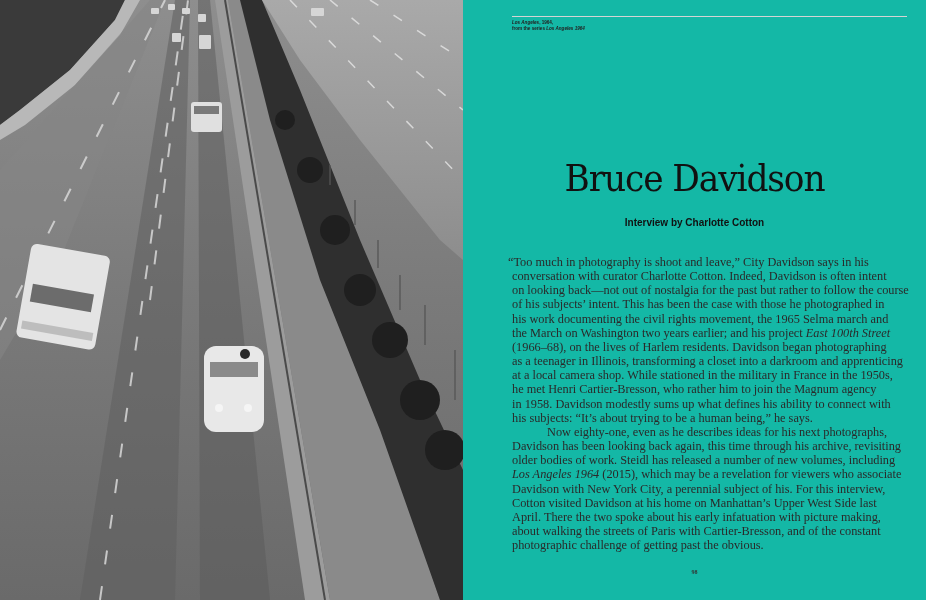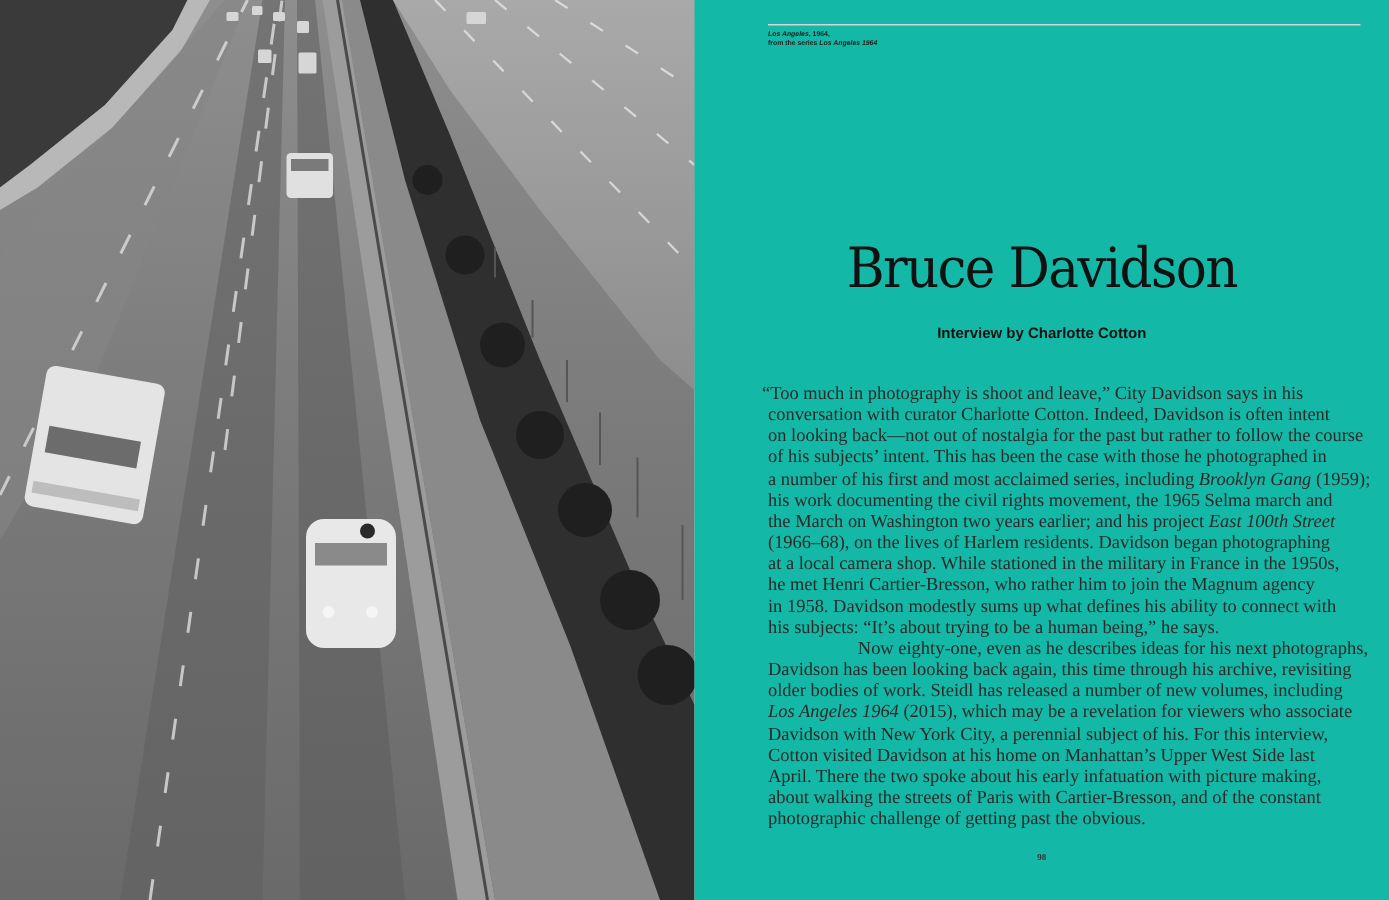--- a/index.html
+++ b/index.html
@@ -33,21 +33,21 @@
     }
     .byline {
       position: absolute; left: 0; width: 463px; top: 217px; text-align: center;
       font-family: "Liberation Sans", sans-serif; font-weight: bold; font-size: 10px; color: #111;
     }
     .body {
       position: absolute; left: 49px; top: 255px; width: 400px;
       font-family: "Liberation Serif", serif; font-size: 12.3px; line-height: 14.15px; color: #2a2a2a;
     }
     .body .line { white-space: nowrap; display: block; }
-    .body .line.indent { padding-left: 35px; text-align: right; }
+    .body .line.indent { padding-left: 35px; }
     .body .line.first { margin-left: -4px; }
     .body i { font-style: italic; }
     .folio {
       position: absolute; left: 0; width: 463px; top: 569px; text-align: center;
       font-family: "Liberation Serif", serif; font-size: 6px; font-weight: bold; color: #333;
     }
   </style>
 </head>
 <body>
 
@@ -147,24 +147,24 @@
   </div>
 
   <h1 class="title">Bruce Davidson</h1>
   <div class="byline">Interview by Charlotte Cotton</div>
 
   <div class="body" id="body">
       <span class="line first">“Too much in photography is shoot and leave,” City Davidson says in his</span>
       <span class="line">conversation with curator Charlotte Cotton. Indeed, Davidson is often intent</span>
       <span class="line">on looking back—not out of nostalgia for the past but rather to follow the course</span>
       <span class="line">of his subjects’ intent. This has been the case with those he photographed in</span>
-      <span class="line"><span>a number of his first and most acclaimed series, including </span><i>Brooklyn Gang</i><span> (1959);</span></span>
       <span class="line">his work documenting the civil rights movement, the 1965 Selma march and</span>
       <span class="line"><span>the March on Washington two years earlier; and his project </span><i>East 100th Street</i><span></span></span>
       <span class="line">(1966–68), on the lives of Harlem residents. Davidson began photographing</span>
+      <span class="line">as a teenager in Illinois, transforming a closet into a darkroom and apprenticing</span>
       <span class="line">at a local camera shop. While stationed in the military in France in the 1950s,</span>
       <span class="line">he met Henri Cartier-Bresson, who rather him to join the Magnum agency</span>
       <span class="line">in 1958. Davidson modestly sums up what defines his ability to connect with</span>
       <span class="line">his subjects: “It’s about trying to be a human being,” he says.</span>
       <span class="line indent">Now eighty-one, even as he describes ideas for his next photographs,</span>
       <span class="line">Davidson has been looking back again, this time through his archive, revisiting</span>
       <span class="line">older bodies of work. Steidl has released a number of new volumes, including</span>
       <span class="line"><span></span><i>Los Angeles 1964</i><span> (2015), which may be a revelation for viewers who associate</span></span>
       <span class="line">Davidson with New York City, a perennial subject of his. For this interview,</span>
       <span class="line">Cotton visited Davidson at his home on Manhattan’s Upper West Side last</span>

